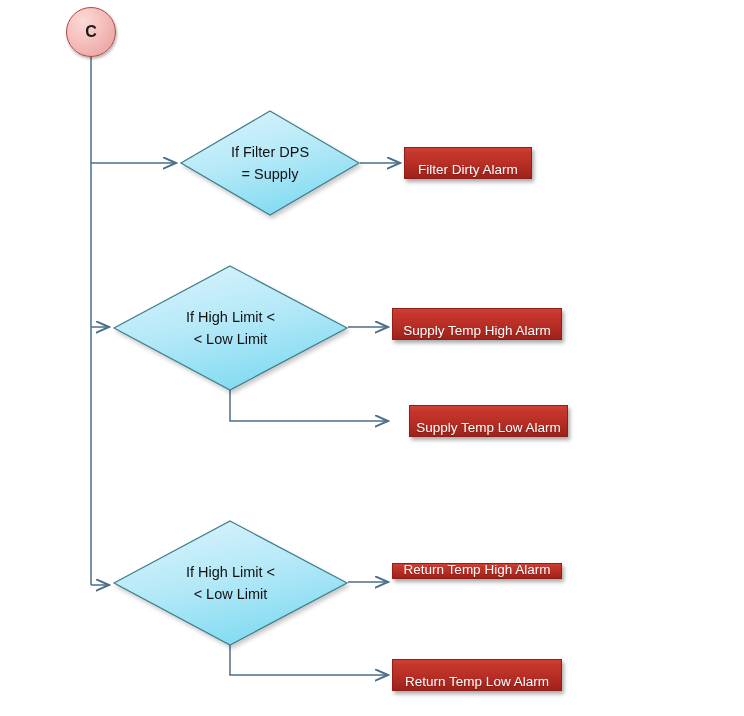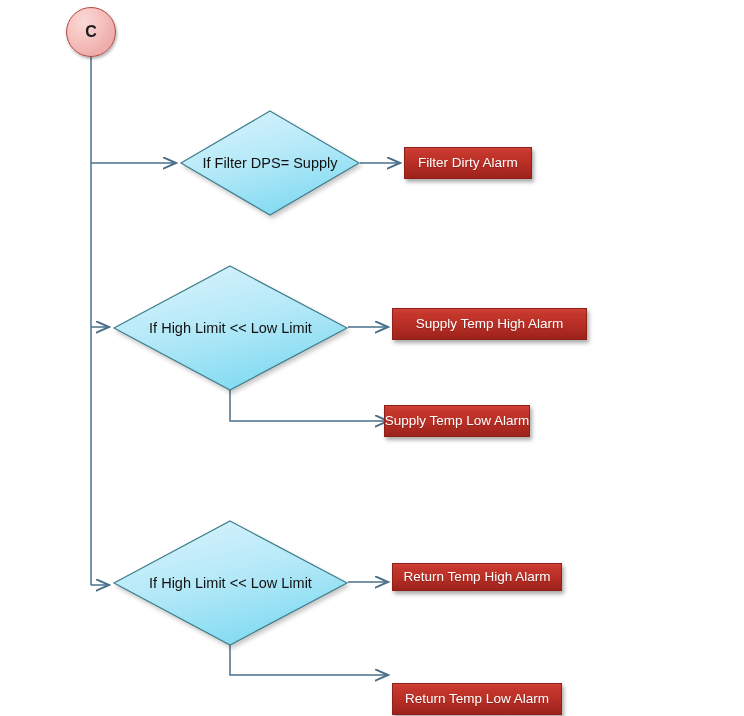--- a/index.html
+++ b/index.html
@@ -59,21 +59,21 @@
     top: 0;
     overflow: visible;
   }
   .diamond .dtext {
     position: absolute;
     left: 0;
     top: 0;
     width: 100%;
     height: 100%;
     display: flex;
-    flex-direction: row;
+    flex-direction: column;
     align-items: center;
     justify-content: center;
     text-align: center;
     color: #111111;
     font-size: 14.5px;
     line-height: 1.52;
     pointer-events: none;
   }
   .diamond .dtext span { display: block; white-space: nowrap; }
 
@@ -83,21 +83,21 @@
     box-sizing: border-box;
     border: 1px solid #8e2019;
     background: linear-gradient(to bottom,
         #cf4036 0%,
         #c4362c 18%,
         #b92f26 50%,
         #a92820 78%,
         #9c221b 100%);
     box-shadow: 2px 3px 4px rgba(0,0,0,0.34);
     display: flex;
-    align-items: center;
+    align-items: flex-end;
     justify-content: center;
     z-index: 5;
   }
   .alarm-box .alarm-label {
     color: #ffffff;
     font-size: 13.5px;
     line-height: 1.1;
     white-space: nowrap;
     text-shadow: 0 1px 1px rgba(0,0,0,0.22);
   }
@@ -188,29 +188,29 @@
     <div class="dtext">
       <span>If High Limit &lt;</span>
       <span>&lt; Low Limit</span>
     </div>
   </div>
 
   <div class="alarm-box" style="left:404px; top:147px; width:128px; height:32px;">
     <span class="alarm-label">Filter Dirty Alarm</span>
   </div>
 
-  <div class="alarm-box" style="left:392px; top:308px; width:195px; height:32px;">
+  <div class="alarm-box" style="left:392px; top:308px; width:170px; height:32px;">
     <span class="alarm-label">Supply Temp High Alarm</span>
   </div>
 
-  <div class="alarm-box" style="left:384px; top:405px; width:146px; height:32px;">
+  <div class="alarm-box" style="left:409px; top:405px; width:159px; height:32px;">
     <span class="alarm-label">Supply Temp Low Alarm</span>
   </div>
 
-  <div class="alarm-box" style="left:392px; top:563px; width:170px; height:28px;">
+  <div class="alarm-box" style="left:392px; top:563px; width:170px; height:16px;">
     <span class="alarm-label">Return Temp High Alarm</span>
   </div>
 
-  <div class="alarm-box" style="left:392px; top:659px; width:170px; height:32px;margin-top:24px;">
+  <div class="alarm-box" style="left:392px; top:659px; width:170px; height:32px;">
     <span class="alarm-label">Return Temp Low Alarm</span>
   </div>
 
 </div>
 
 </body></html>

